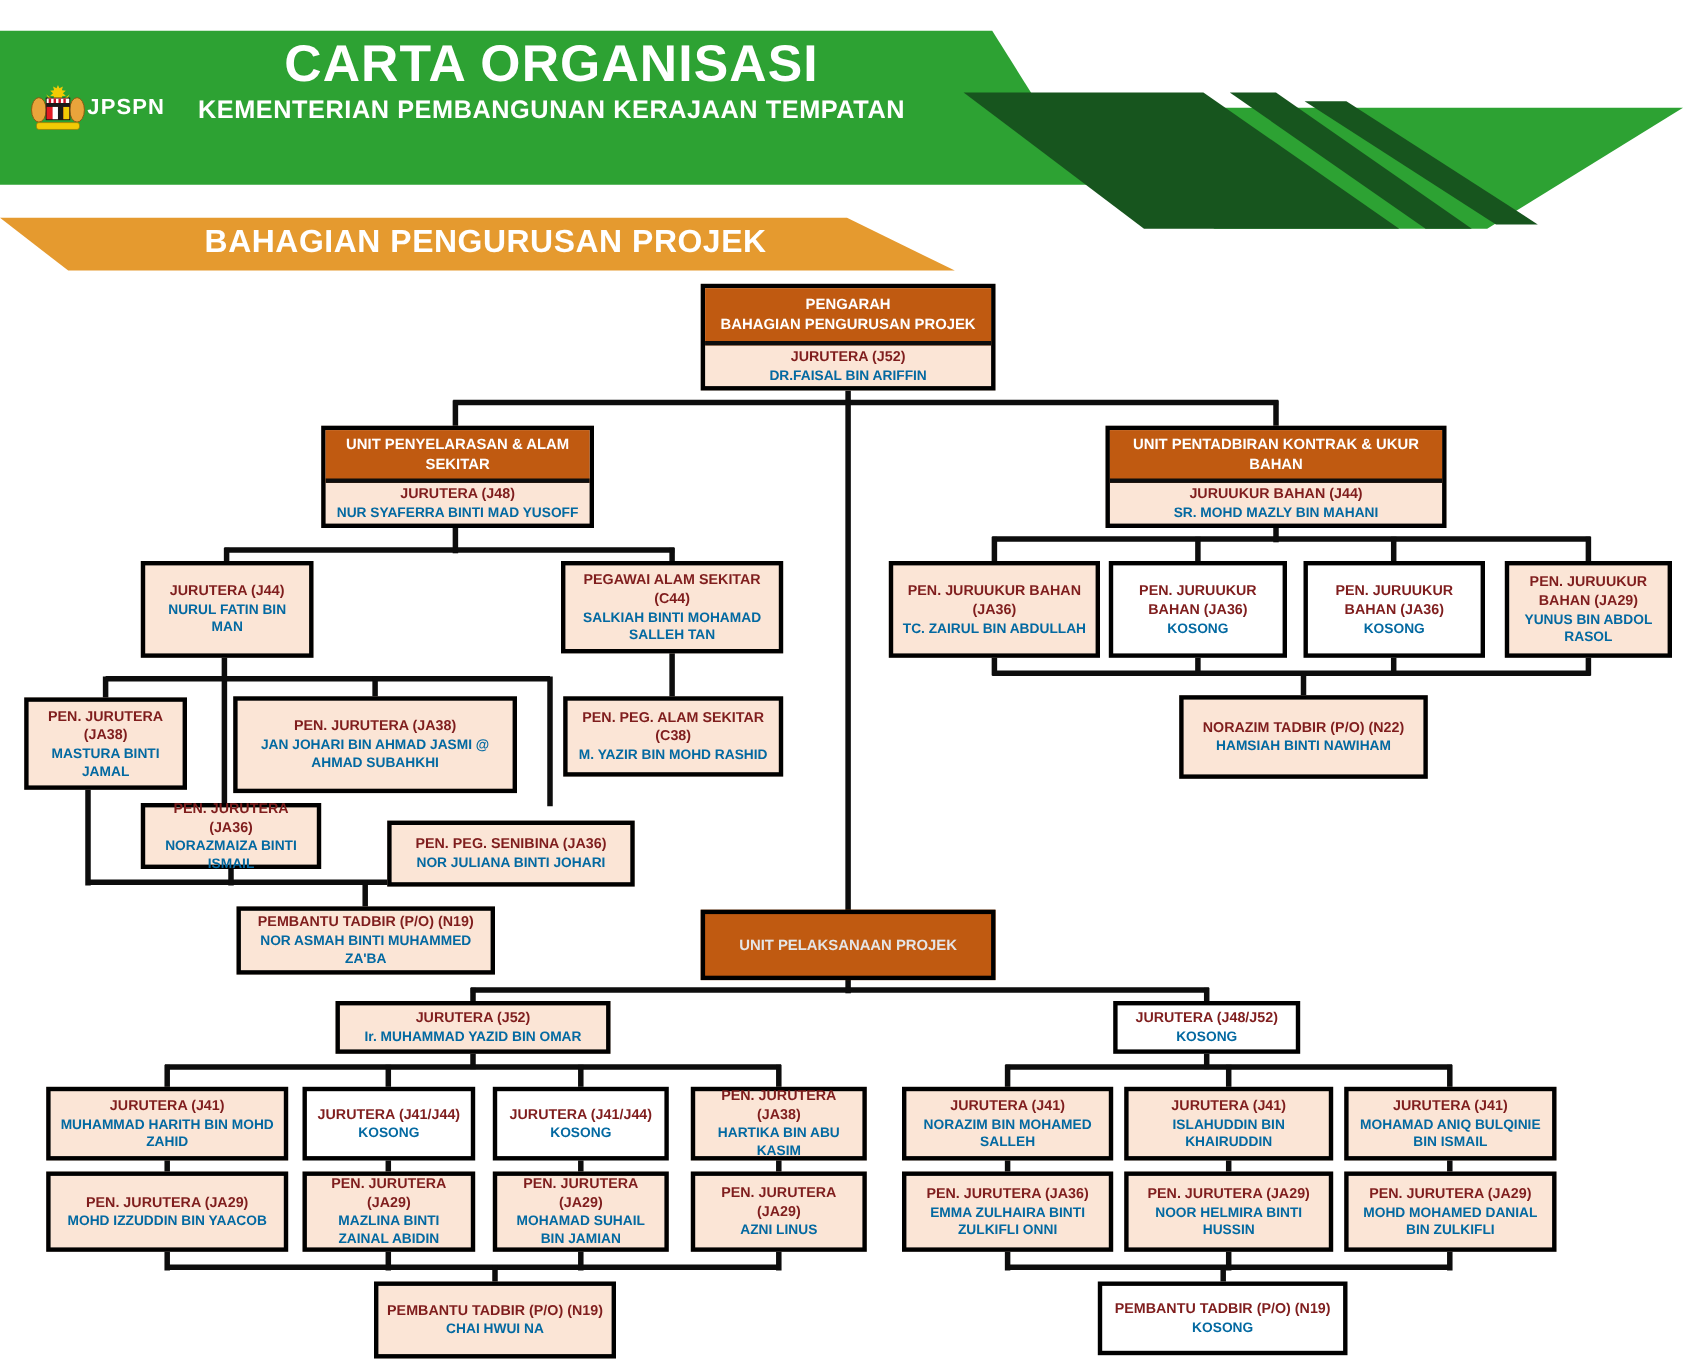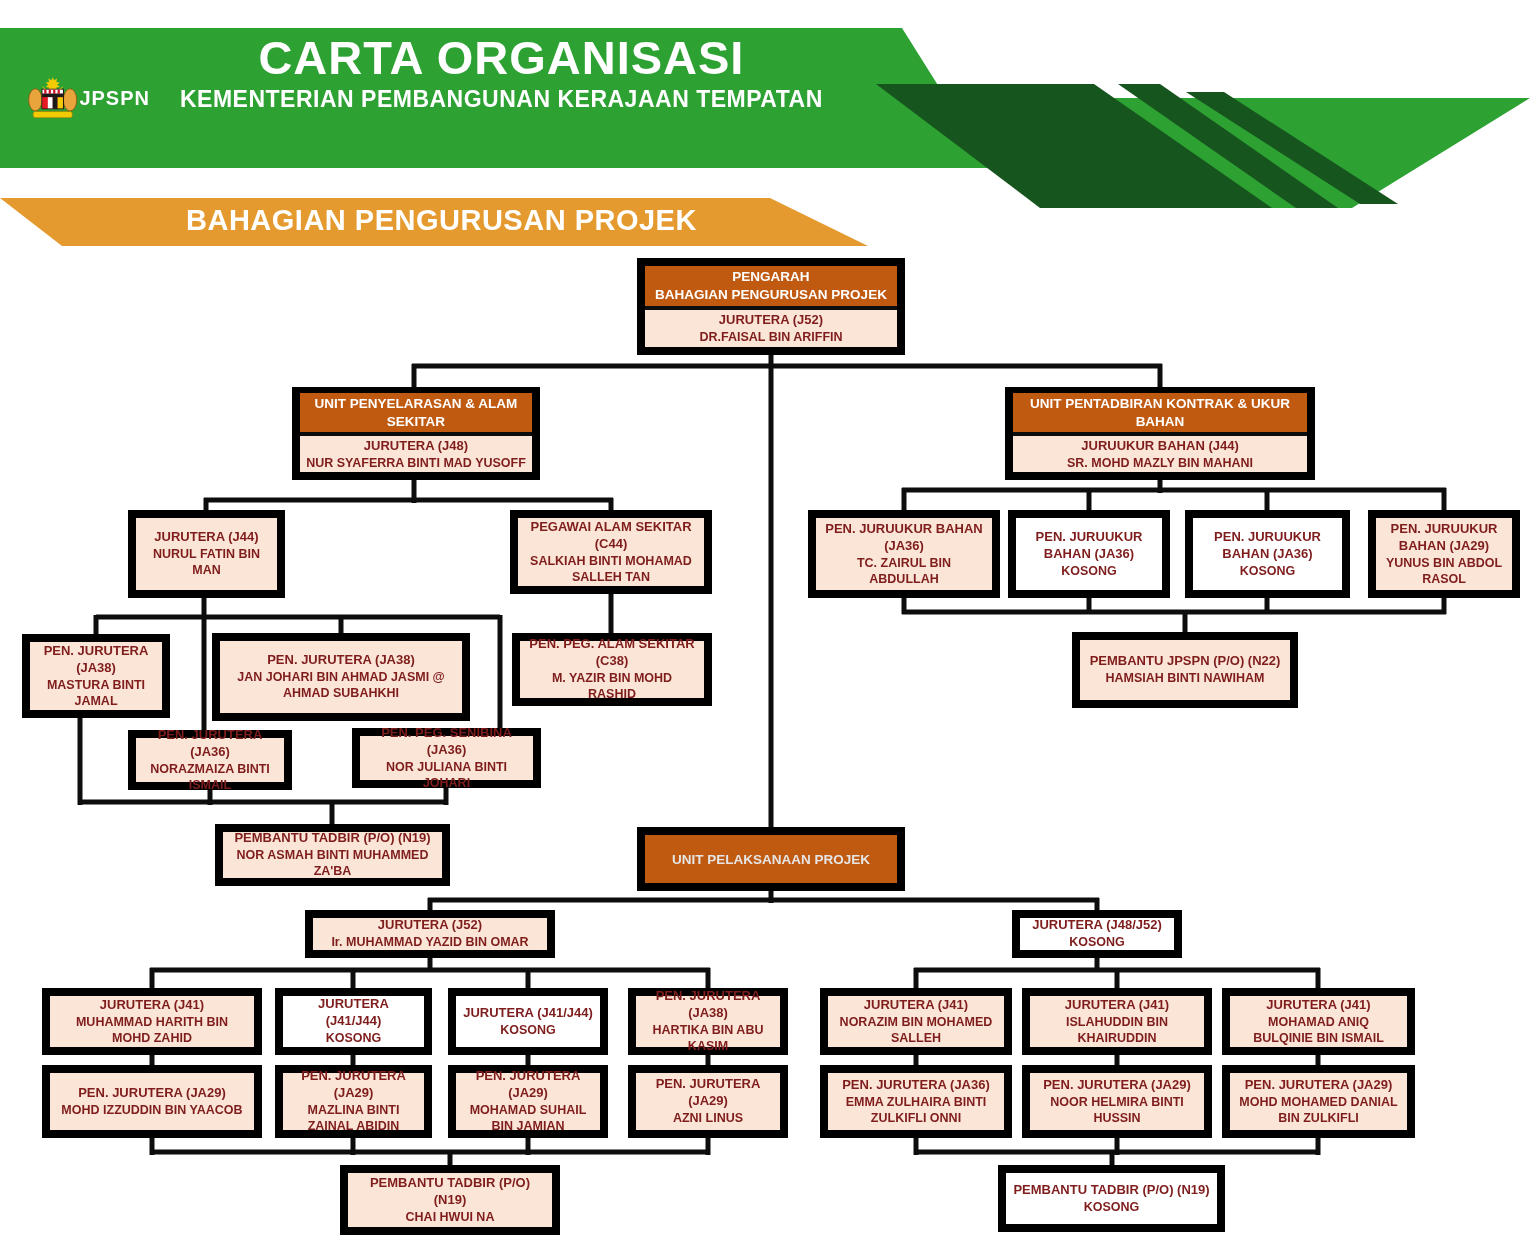--- a/index.html
+++ b/index.html
@@ -20,26 +20,26 @@
   .logo {
     position:absolute; left:26px; top:30px; width:124px; height:138px; z-index:3;
     display:flex; align-items:center;
   }
   .logo-label { color:#ffffff; font-weight:800; font-size:20px; letter-spacing:1px; margin-top:-2px; }
   
   .lines-svg { position:absolute; left:0; top:0; z-index:1; }
   
   .node {
     position:absolute; z-index:2; background:#FBE5D6;
-    border:8px solid #000000; display:flex; flex-direction:column;
+    border:4px solid #000000; display:flex; flex-direction:column;
     justify-content:center; align-items:center; text-align:center;
     padding:3px 7px;
   }
   .node .post   { color:#7f1d1d; font-weight:700; font-size:13px; line-height:1.3; }
-  .node .person { color:#7f1d1d; font-weight:700; font-size:12.5px; line-height:1.3; }
+  .node .person { color:#0369a1; font-weight:700; font-size:12.5px; line-height:1.3; }
   .node.vacant  { background:#ffffff; }
   .unit-node { padding:0; }
   .unit-head {
     width:100%; background:#C05A11; color:#ffffff; border-bottom:4px solid #0d0d0d;
     display:flex; flex-direction:column; align-items:center; justify-content:center;
     font-weight:700; font-size:13.5px; line-height:1.3; padding:2px 10px;
   }
   .unit-body { flex:1; width:100%; display:flex; flex-direction:column; justify-content:center; align-items:center; padding:2px 6px; }
   .head-only {
     background:#C05A11; color:#e5e5e5; font-weight:700; font-size:13.5px;
@@ -207,21 +207,21 @@
   <div class="node" style="left:512px;top:633px;width:200px;height:73px">
     <div class="post">PEN. PEG. ALAM SEKITAR (C38)</div>
     <div class="person">M. YAZIR BIN MOHD RASHID</div>
   </div>
 
   <div class="node" style="left:128px;top:730px;width:164px;height:60px">
     <div class="post">PEN. JURUTERA (JA36)</div>
     <div class="person">NORAZMAIZA BINTI ISMAIL</div>
   </div>
 
-  <div class="node" style="left:352px;top:728px;width:189px;height:60px">
+  <div class="node" style="left:352px;top:746px;width:225px;height:60px">
     <div class="post">PEN. PEG. SENIBINA (JA36)</div>
     <div class="person">NOR JULIANA BINTI JOHARI</div>
   </div>
 
   <div class="node" style="left:215px;top:824px;width:235px;height:62px">
     <div class="post">PEMBANTU TADBIR (P/O) (N19)</div>
     <div class="person">NOR ASMAH BINTI MUHAMMED ZA'BA</div>
   </div>
 
   <div class="node" style="left:808px;top:510px;width:192px;height:88px">
@@ -238,21 +238,21 @@
     <div class="post">PEN. JURUUKUR BAHAN (JA36)</div>
     <div class="person">KOSONG</div>
   </div>
 
   <div class="node" style="left:1368px;top:510px;width:152px;height:88px">
     <div class="post">PEN. JURUUKUR BAHAN (JA29)</div>
     <div class="person">YUNUS BIN ABDOL RASOL</div>
   </div>
 
   <div class="node" style="left:1072px;top:632px;width:226px;height:76px">
-    <div class="post">PEMBANTU JPSPN (P/O) (N22)</div>
+    <div class="post">NORAZIM TADBIR (P/O) (N22)</div>
     <div class="person">HAMSIAH BINTI NAWIHAM</div>
   </div>
 
   <div class="node head-only" style="left:637px;top:827px;width:268px;height:64px">
     <div>UNIT PELAKSANAAN PROJEK</div>
   </div>
 
   <div class="node" style="left:305px;top:910px;width:250px;height:48px">
     <div class="post">JURUTERA (J52)</div>
     <div class="person">Ir. MUHAMMAD YAZID BIN OMAR</div>

